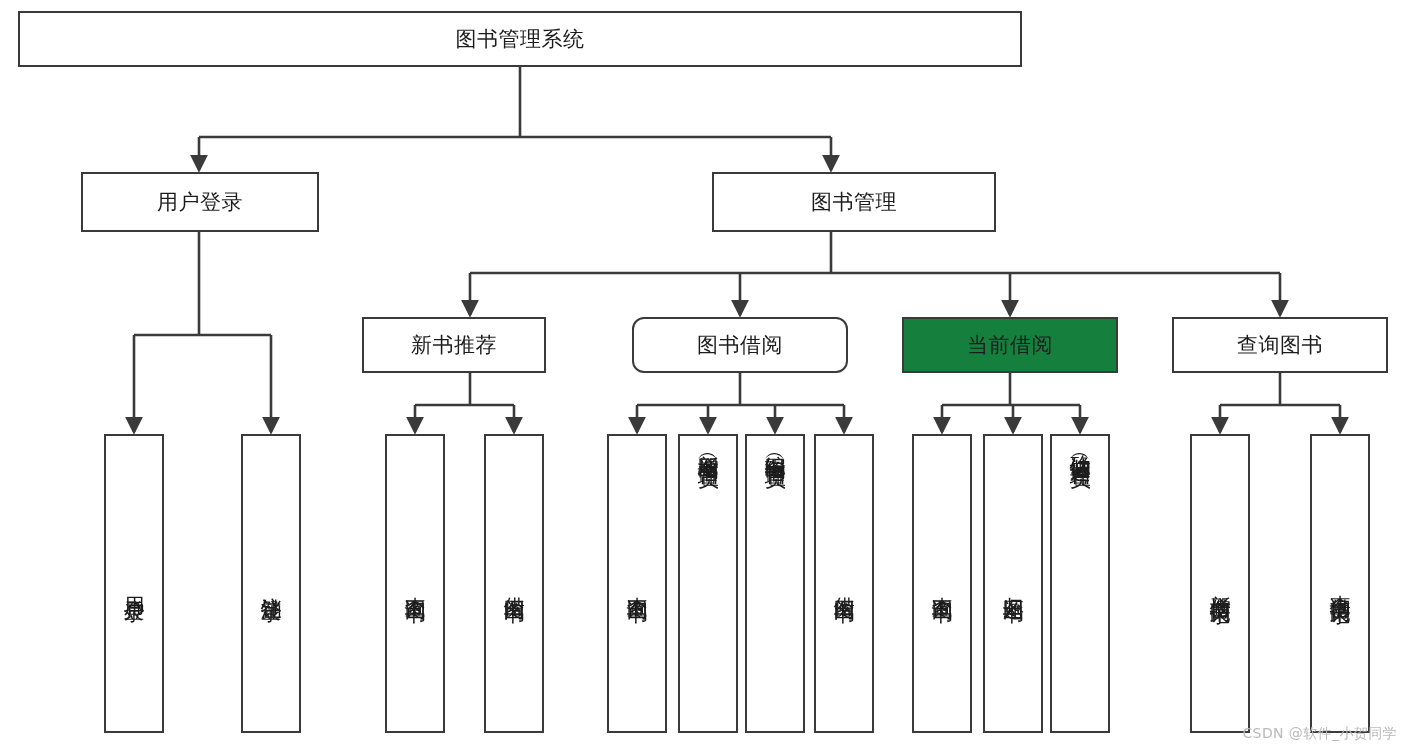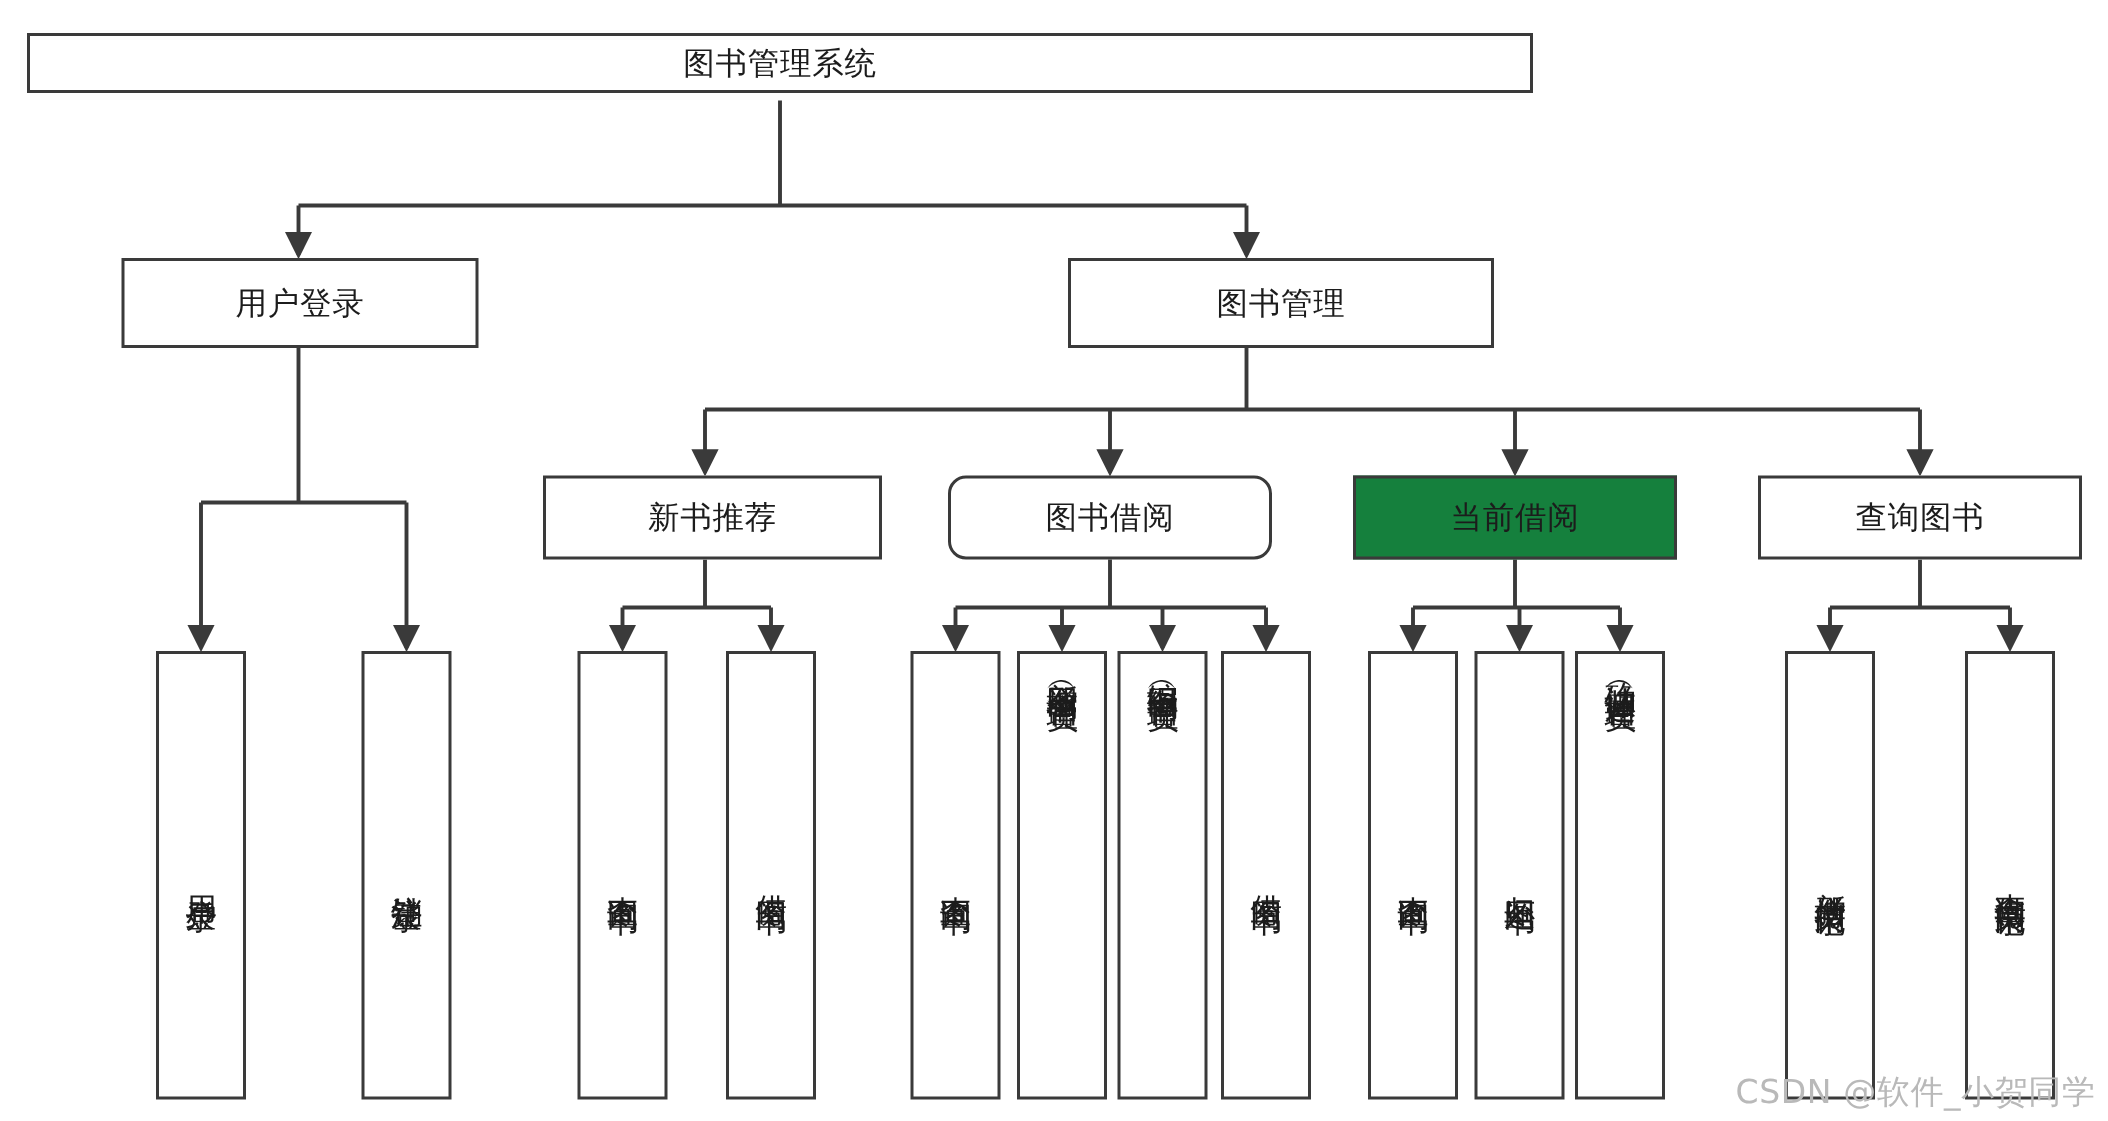--- a/index.html
+++ b/index.html
@@ -60,21 +60,21 @@
   .node.vertical.top-aligned {
     align-items: flex-start;
   }
   .node.vertical.top-aligned .label {
     padding-top: 2px;
   }
   .watermark {
     position: absolute;
     right: 8px;
     bottom: 4px;
-    font-size: 22px;
+    font-size: 14px;
     color: #b9b9b9;
     z-index: 5;
     white-space: nowrap;
     letter-spacing: 0.4px;
   }
 </style>
 </head>
 <body>
 
 <div id="canvas">
@@ -123,32 +123,32 @@
       <path d="M 1013 405 L 1013 432" marker-end="url(#arrow)"></path>
       <path d="M 1080 405 L 1080 432" marker-end="url(#arrow)"></path>
 
       <path d="M 1280 373 L 1280 405"></path>
       <path d="M 1220 405 L 1340 405"></path>
       <path d="M 1220 405 L 1220 432" marker-end="url(#arrow)"></path>
       <path d="M 1340 405 L 1340 432" marker-end="url(#arrow)"></path>
     </g>
   </svg>
 
-  <div class="node" style="left: 18px; top: 22px; width: 1004px; height: 40px; border-color: rgb(58, 58, 58); background: rgb(255, 255, 255);">
+  <div class="node" style="left: 18px; top: 11px; width: 1004px; height: 56px; border-color: rgb(58, 58, 58); background: rgb(255, 255, 255);">
     <span class="label" style="color: rgb(28, 28, 28);">图书管理系统</span>
   </div>
 
   <div class="node" style="left: 81px; top: 172px; width: 238px; height: 60px; border-color: rgb(58, 58, 58); background: rgb(255, 255, 255);">
     <span class="label" style="color: rgb(28, 28, 28);">用户登录</span>
   </div>
   <div class="node" style="left: 712px; top: 172px; width: 284px; height: 60px; border-color: rgb(58, 58, 58); background: rgb(255, 255, 255);">
     <span class="label" style="color: rgb(28, 28, 28);">图书管理</span>
   </div>
 
-  <div class="node" style="left: 362px; top: 317px; width: 226px; height: 56px; border-color: rgb(58, 58, 58); background: rgb(255, 255, 255);">
+  <div class="node" style="left: 362px; top: 317px; width: 184px; height: 56px; border-color: rgb(58, 58, 58); background: rgb(255, 255, 255);">
     <span class="label" style="color: rgb(28, 28, 28);">新书推荐</span>
   </div>
   <div class="node" style="left: 632px; top: 317px; width: 216px; height: 56px; border-color: rgb(58, 58, 58); background: rgb(255, 255, 255); border-radius: 12px;">
     <span class="label" style="color: rgb(28, 28, 28);">图书借阅</span>
   </div>
   <div class="node" style="left: 902px; top: 317px; width: 216px; height: 56px; border-color: rgb(58, 58, 58); background: #15803d;">
     <span class="label" style="color: rgb(28, 28, 28);">当前借阅</span>
   </div>
   <div class="node" style="left: 1172px; top: 317px; width: 216px; height: 56px; border-color: rgb(58, 58, 58); background: rgb(255, 255, 255);">
     <span class="label" style="color: rgb(28, 28, 28);">查询图书</span>

